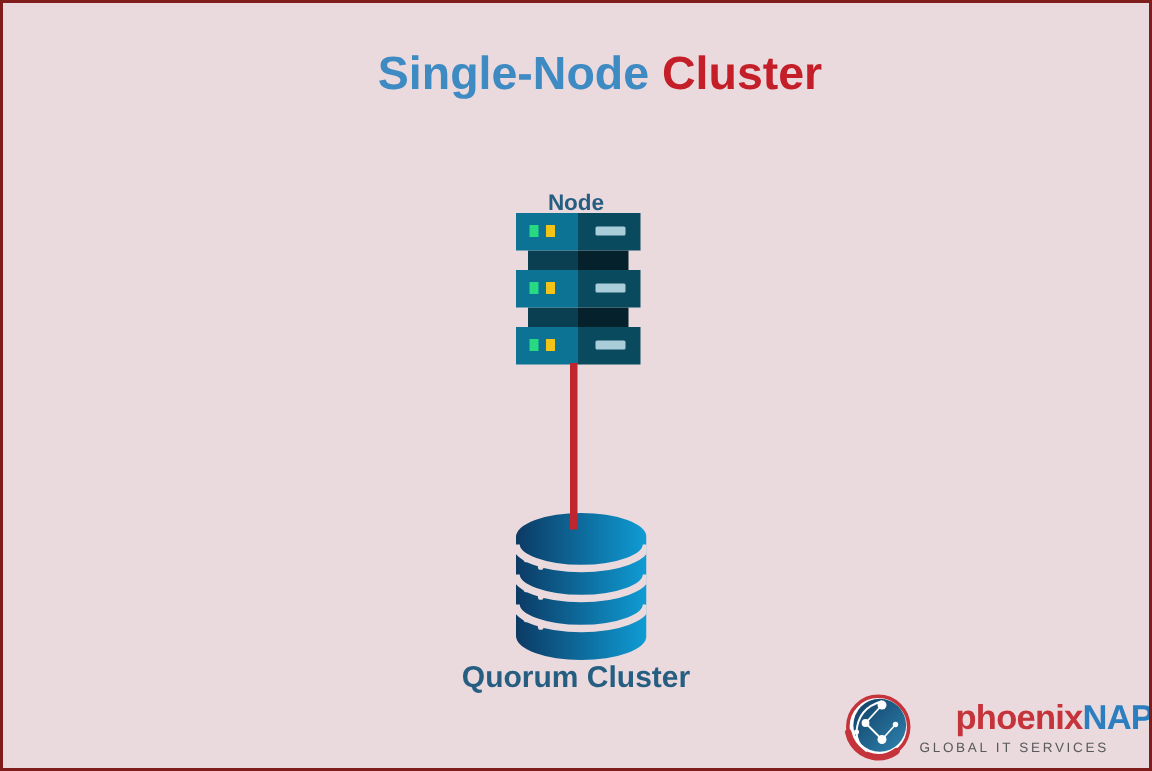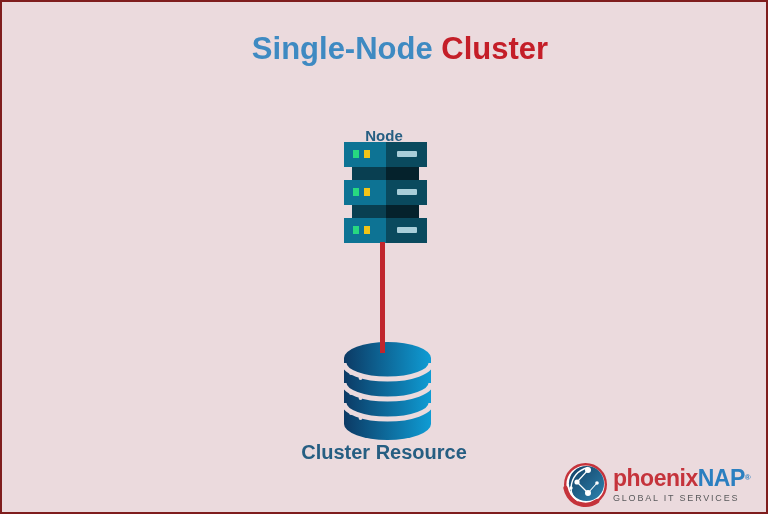--- a/index.html
+++ b/index.html
@@ -50,21 +50,21 @@
 
   
   .db-icon { position:absolute; left:342px; top:340px; z-index:2; }
 
   
   .logo { position:absolute; left:560px; top:459px; display:flex;
           align-items:center; gap:4px; }
   .globe { width:47px; height:47px; display:block; }
   .logo-text { display:flex; flex-direction:column; }
   .brand { font-size:23px; font-weight:bold; line-height:1; letter-spacing:-0.5px; white-space:nowrap; }
-  .b-red  { color:var(--logo-red, #c5333b); }
+  .b-red  { color:var(--logo-red, #c5333b);margin-left:24px; }
   .b-blue { color:var(--logo-blue, #2b7fc0); }
   .reg { font-size:8px; color:var(--logo-blue, #2b7fc0); vertical-align:6px; font-weight:bold; }
   .tagline { font-size:9px; letter-spacing:1.8px; margin-top:3px;
              color:var(--tagline-gray, #58595b); white-space:nowrap; }
 </style>
 </head>
 <body>
 
 <div class="canvas">
 
@@ -106,21 +106,21 @@
     <path d="M0,41 A43.5,16 0 0 0 87,41" stroke="#ebdadd" stroke-width="5" fill="none"></path>
     <path d="M0,61 A43.5,16 0 0 0 87,61" stroke="#ebdadd" stroke-width="5" fill="none"></path>
     <circle cx="7" cy="31" r="1.9" fill="#ebdadd"></circle>
     <circle cx="16.5" cy="36" r="1.9" fill="#ebdadd"></circle>
     <circle cx="7" cy="51" r="1.9" fill="#ebdadd"></circle>
     <circle cx="16.5" cy="56" r="1.9" fill="#ebdadd"></circle>
     <circle cx="7" cy="71" r="1.9" fill="#ebdadd"></circle>
     <circle cx="16.5" cy="76" r="1.9" fill="#ebdadd"></circle>
   </svg>
 
-  <div class="quorum-label">Cluster Resource</div>
+  <div class="quorum-label">Quorum Cluster</div>
 
   <div class="logo">
     <svg class="globe" viewBox="0 0 47 47">
       <defs>
         <linearGradient id="glb" x1="0" y1="0" x2="1" y2="1">
           <stop offset="0" stop-color="#113e63"></stop>
           <stop offset="1" stop-color="#2e84b0"></stop>
         </linearGradient>
       </defs>
       <circle cx="23.5" cy="23.5" r="20.3" fill="#ffffff" stroke="#c5333b" stroke-width="2.4"></circle>

